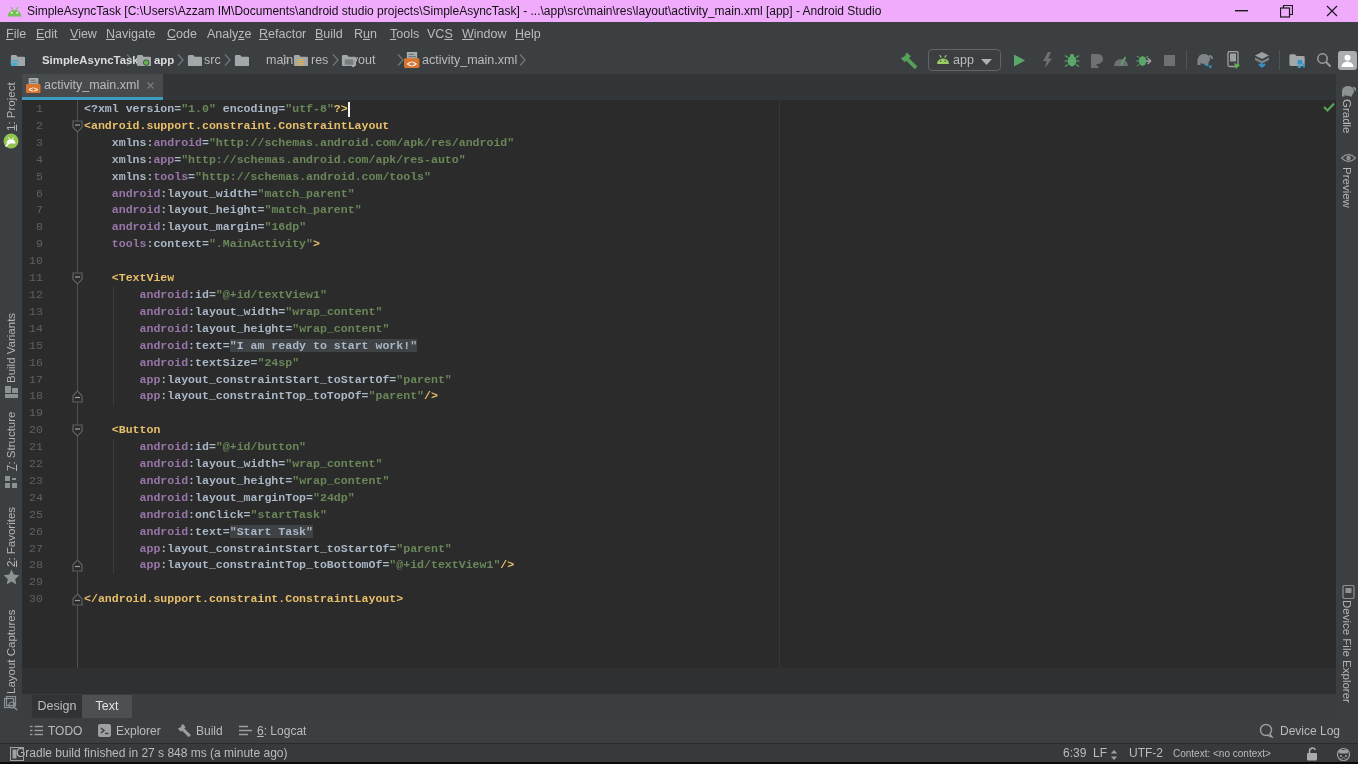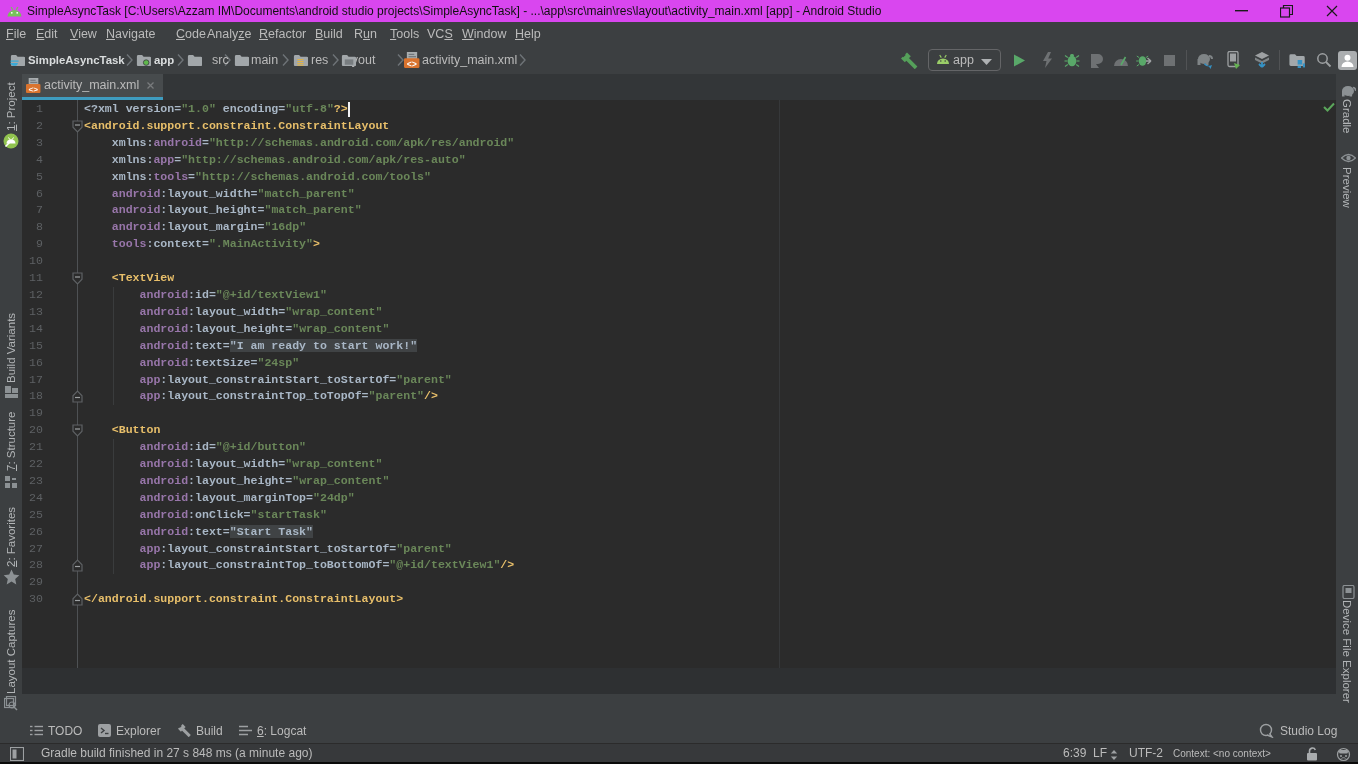--- a/index.html
+++ b/index.html
@@ -1,18 +1,18 @@
 <!DOCTYPE html>
 <html><head><meta charset="utf-8"><style>
 * {margin:0;padding:0;box-sizing:border-box}
 html,body {width:1358px;height:764px;overflow:hidden;background:#3C3F41;
   font-family:"Liberation Sans",sans-serif;}
 #root {position:absolute;left:0;top:0;width:1358px;height:764px}
 .abs {position:absolute}
-#titlebar {left:0;top:0;width:1358px;height:22px;background:#d946ef;color:#111;
+#titlebar {left:0;top:0;width:1358px;height:22px;background:#f0abfc;color:#111;
   font-size:12px;line-height:22px}
 #menubar {left:0;top:22px;width:1310px;height:24px;background:#3C3F41;
   font-size:12.5px;color:#BBBBBB;line-height:24px}
 #menubar span {position:absolute;top:0}
 #navbar {left:0;top:46px;width:1358px;height:28px;background:#3C3F41;
   font-size:12.5px;color:#BBBBBB;line-height:28px}
 #navbar .bc {position:absolute;top:0}
 #navbar .b {font-weight:bold;color:#DADDDE;font-size:11.4px}
 #tabstrip {left:22px;top:74px;width:1314px;height:26px;background:#333638}
 #tab {position:absolute;left:0px;top:0px;width:141px;height:23px;background:#474B4D;
@@ -43,21 +43,21 @@
 
 <div id="titlebar" class="abs">
   <span style="position:absolute;left:27px">SimpleAsyncTask [C:\Users\Azzam IM\Documents\android studio projects\SimpleAsyncTask] - ...\app\src\main\res\layout\activity_main.xml [app] - Android Studio</span>
 </div>
 
 <div id="menubar" class="abs">
   <span style="left:6px"><u>F</u>ile</span>
   <span style="left:36px"><u>E</u>dit</span>
   <span style="left:70px"><u>V</u>iew</span>
   <span style="left:106px"><u>N</u>avigate</span>
-  <span style="left:176px"><u>C</u>ode</span>
+  <span style="left:167px"><u>C</u>ode</span>
   <span style="left:207px">Analy<u>z</u>e</span>
   <span style="left:259px"><u>R</u>efactor</span>
   <span style="left:315px"><u>B</u>uild</span>
   <span style="left:354px">R<u>u</u>n</span>
   <span style="left:390px"><u>T</u>ools</span>
   <span style="left:427px">VC<u>S</u></span>
   <span style="left:462px"><u>W</u>indow</span>
   <span style="left:515px"><u>H</u>elp</span>
 </div>
 
@@ -76,24 +76,24 @@
       </svg>
       <svg style="position:absolute;left:332px;top:8px" width="7" height="12" viewBox="0 0 7 12">
         <path d="M1 0.5 L6 6 L1 11.5" fill="none" stroke="#6E7377" stroke-width="1.4"></path>
       </svg>
       <svg style="position:absolute;left:397px;top:8px" width="7" height="12" viewBox="0 0 7 12">
         <path d="M1 0.5 L6 6 L1 11.5" fill="none" stroke="#6E7377" stroke-width="1.4"></path>
       </svg>
       <svg style="position:absolute;left:519px;top:8px" width="7" height="12" viewBox="0 0 7 12">
         <path d="M1 0.5 L6 6 L1 11.5" fill="none" stroke="#6E7377" stroke-width="1.4"></path>
       </svg>
-      <span class="bc b" style="left:28px">SimpleAsyncTask</span>
+      <span class="bc b" style="left:42px">SimpleAsyncTask</span>
       <span class="bc b" style="left:154px">app</span>
-      <span class="bc " style="left:212px">src</span>
-      <span class="bc " style="left:251px">main</span>
+      <span class="bc " style="left:204px">src</span>
+      <span class="bc " style="left:266px">main</span>
       <span class="bc " style="left:311px">res</span>
       <span class="bc " style="left:342px">layout</span>
       <span class="bc " style="left:422px">activity_main.xml</span>
 </div>
 
 <div id="tabstrip" class="abs">
   <div id="tab">
         <svg style="position:absolute;left:4px;top:4px" width="15" height="15" viewBox="0 0 14 14">
           <rect x="2.5" y="0" width="9" height="7.5" fill="#A8ADAF"></rect>
           <rect x="4" y="1.6" width="5" height="1" fill="#70757a"></rect>
@@ -250,31 +250,35 @@
         <path d="M1 12 V5.8 L5.5 1.2 L10 5.8 V12 Z" fill="#2B2B2B" stroke="#5E6164" stroke-width="1.2"></path>
         <line x1="3" y1="7.5" x2="8" y2="7.5" stroke="#9DA0A2" stroke-width="1.2"></line>
       </svg>
       <div style="position:absolute;left:326px;top:2px;width:1.6px;height:15px;background:#F2F3F5"></div>
       <svg style="position:absolute;left:1301px;top:2px" width="12" height="10" viewBox="0 0 12 10">
         <path d="M1 5 L4.5 8.5 L11 1.5" stroke="#5BA65B" stroke-width="2" fill="none"></path>
       </svg>
       <div style="position:absolute;left:0;top:568px;width:1314px;height:26px;background:#2E3032"></div>
 </div>
 
+<div id="btabs" class="abs">
+  <div class="btab" style="left:10px;width:50px;background:#313437;color:#BDBDBD">Design</div>
+  <div class="btab" style="left:60px;width:50px;background:#4C5052;color:#E2E2E2">Text</div>
+</div>
 
 <div id="btoolbar" class="abs">
       <span class="abs" style="left:48px">TODO</span>
       <span class="abs" style="left:116px">Explorer</span>
       <span class="abs" style="left:196px">Build</span>
       <span class="abs" style="left:257px"><u>6</u>: Logcat</span>
-      <span class="abs" style="left:1280px">Studio Log</span>
+      <span class="abs" style="left:1280px">Device Log</span>
     </div>
 
 <div id="statusbar" class="abs">
-      <span class="abs" style="left:41px">Gradle build finished in 27 s 848 ms (a minute ago)</span>
+      <span class="abs" style="left:16px">Gradle build finished in 27 s 848 ms (a minute ago)</span>
       <span class="abs" style="left:1063px">6:39</span>
       <span class="abs" style="left:1093px">LF</span>
       <span class="abs" style="left:1129px">UTF-2</span>
       <span class="abs" style="left:1173px;font-size:10px">Context: &lt;no context&gt;</span>
     </div>
 
 <svg style="position:absolute;left:6px;top:6px" width="17" height="12" viewBox="0 0 17 12">
       <path d="M1.5 10.5 a7 6.5 0 0 1 14 0 z" fill="#77C159"></path>
       <line x1="5" y1="1" x2="6.8" y2="3.8" stroke="#77C159" stroke-width="1.2"></line>
       <line x1="12" y1="1" x2="10.2" y2="3.8" stroke="#77C159" stroke-width="1.2"></line>

